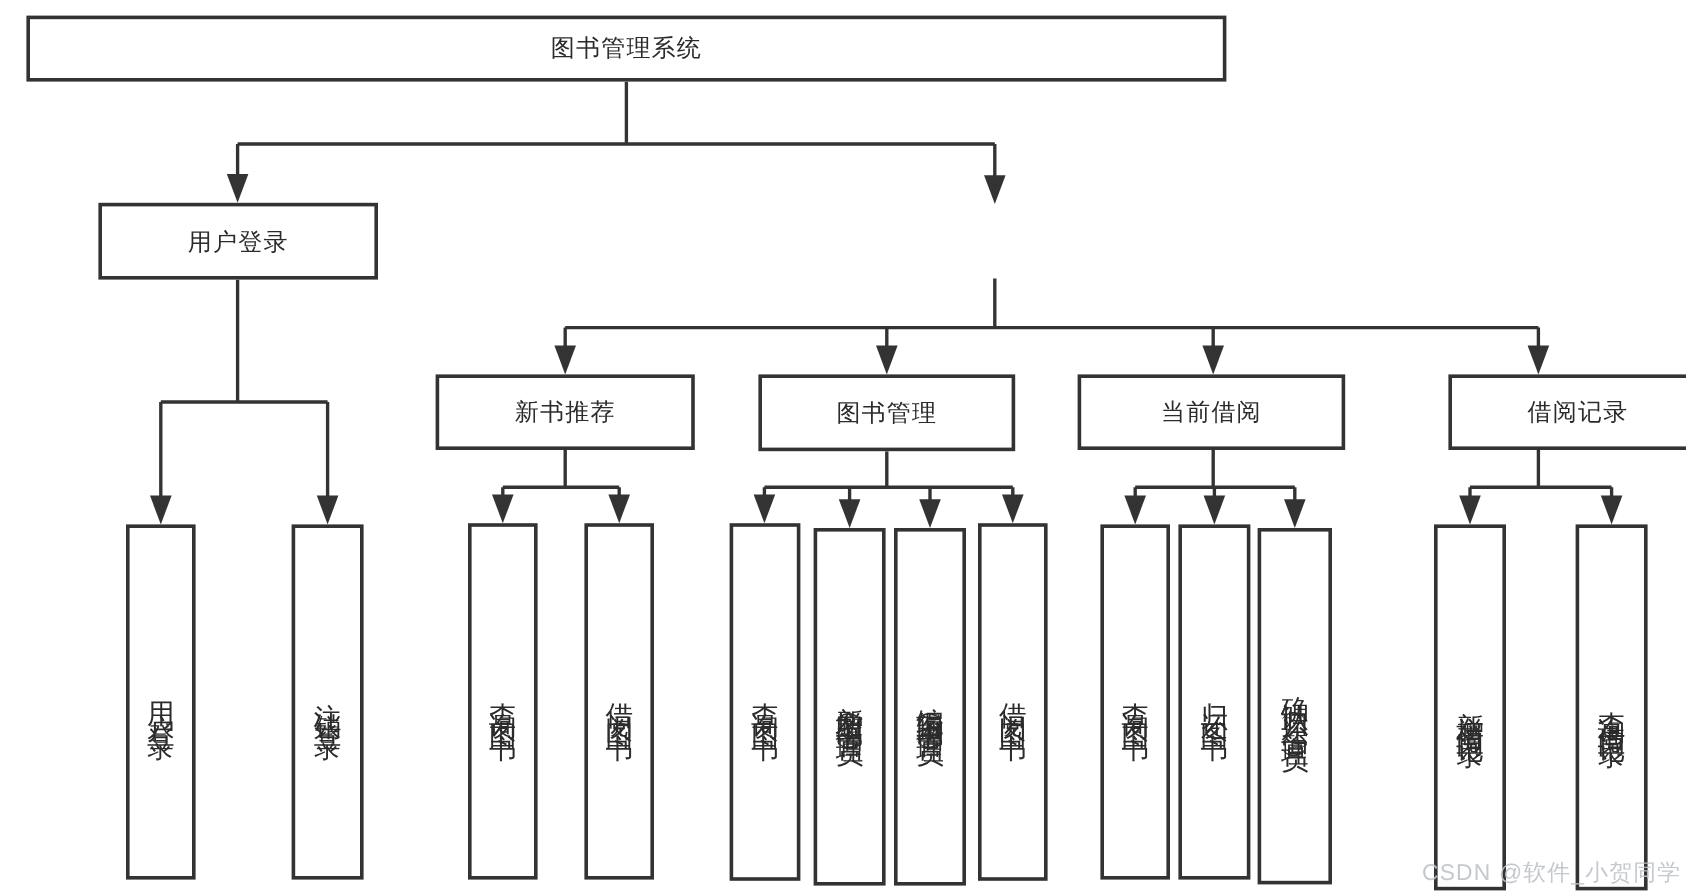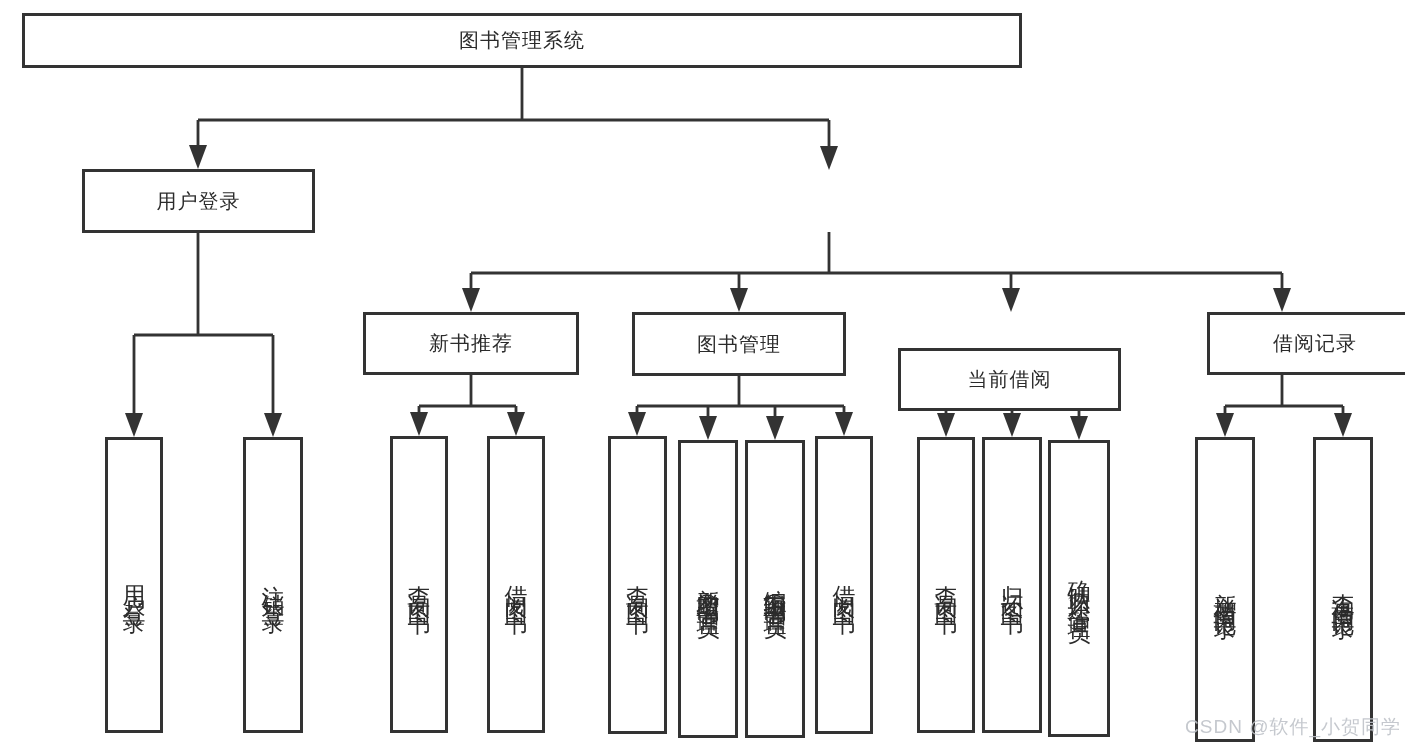--- a/index.html
+++ b/index.html
@@ -32,21 +32,21 @@
   .ls9{letter-spacing:9px;}
   .ls6{letter-spacing:6px;}
   .ls5{letter-spacing:5px;}
   .ls4{letter-spacing:4px;}
   
   .n-root{left:22px;top:13px;width:1000px;height:55px;}
   .n-user{left:82px;top:169px;width:233px;height:64px;}
   .n-mgmt{left:712px;top:170px;width:235px;height:62px;}
   .n-s0{left:363px;top:312px;width:216px;height:63px;text-align:center;}
   .n-s1{left:632px;top:312px;width:214px;height:64px;}
-  .n-s2{left:898px;top:312px;width:223px;height:63px;margin-top:36px;}
+  .n-s2{left:898px;top:312px;width:223px;height:63px;}
   .n-s3{left:1207px;top:312px;width:216px;height:63px;}
   .n-a1{left:105px;top:437px;width:58px;height:296px;}
   .n-a2{left:243px;top:437px;width:60px;height:296px;}
   .n-b1{left:390px;top:436px;width:58px;height:297px;}
   .n-b2{left:487px;top:436px;width:58px;height:297px;}
   .n-c1{left:608px;top:436px;width:59px;height:298px;}
   .n-c2{left:678px;top:440px;width:60px;height:298px;}
   .n-c3{left:745px;top:440px;width:60px;height:298px;}
   .n-c4{left:815px;top:436px;width:58px;height:298px;}
   .n-d1{left:917px;top:437px;width:58px;height:296px;}

